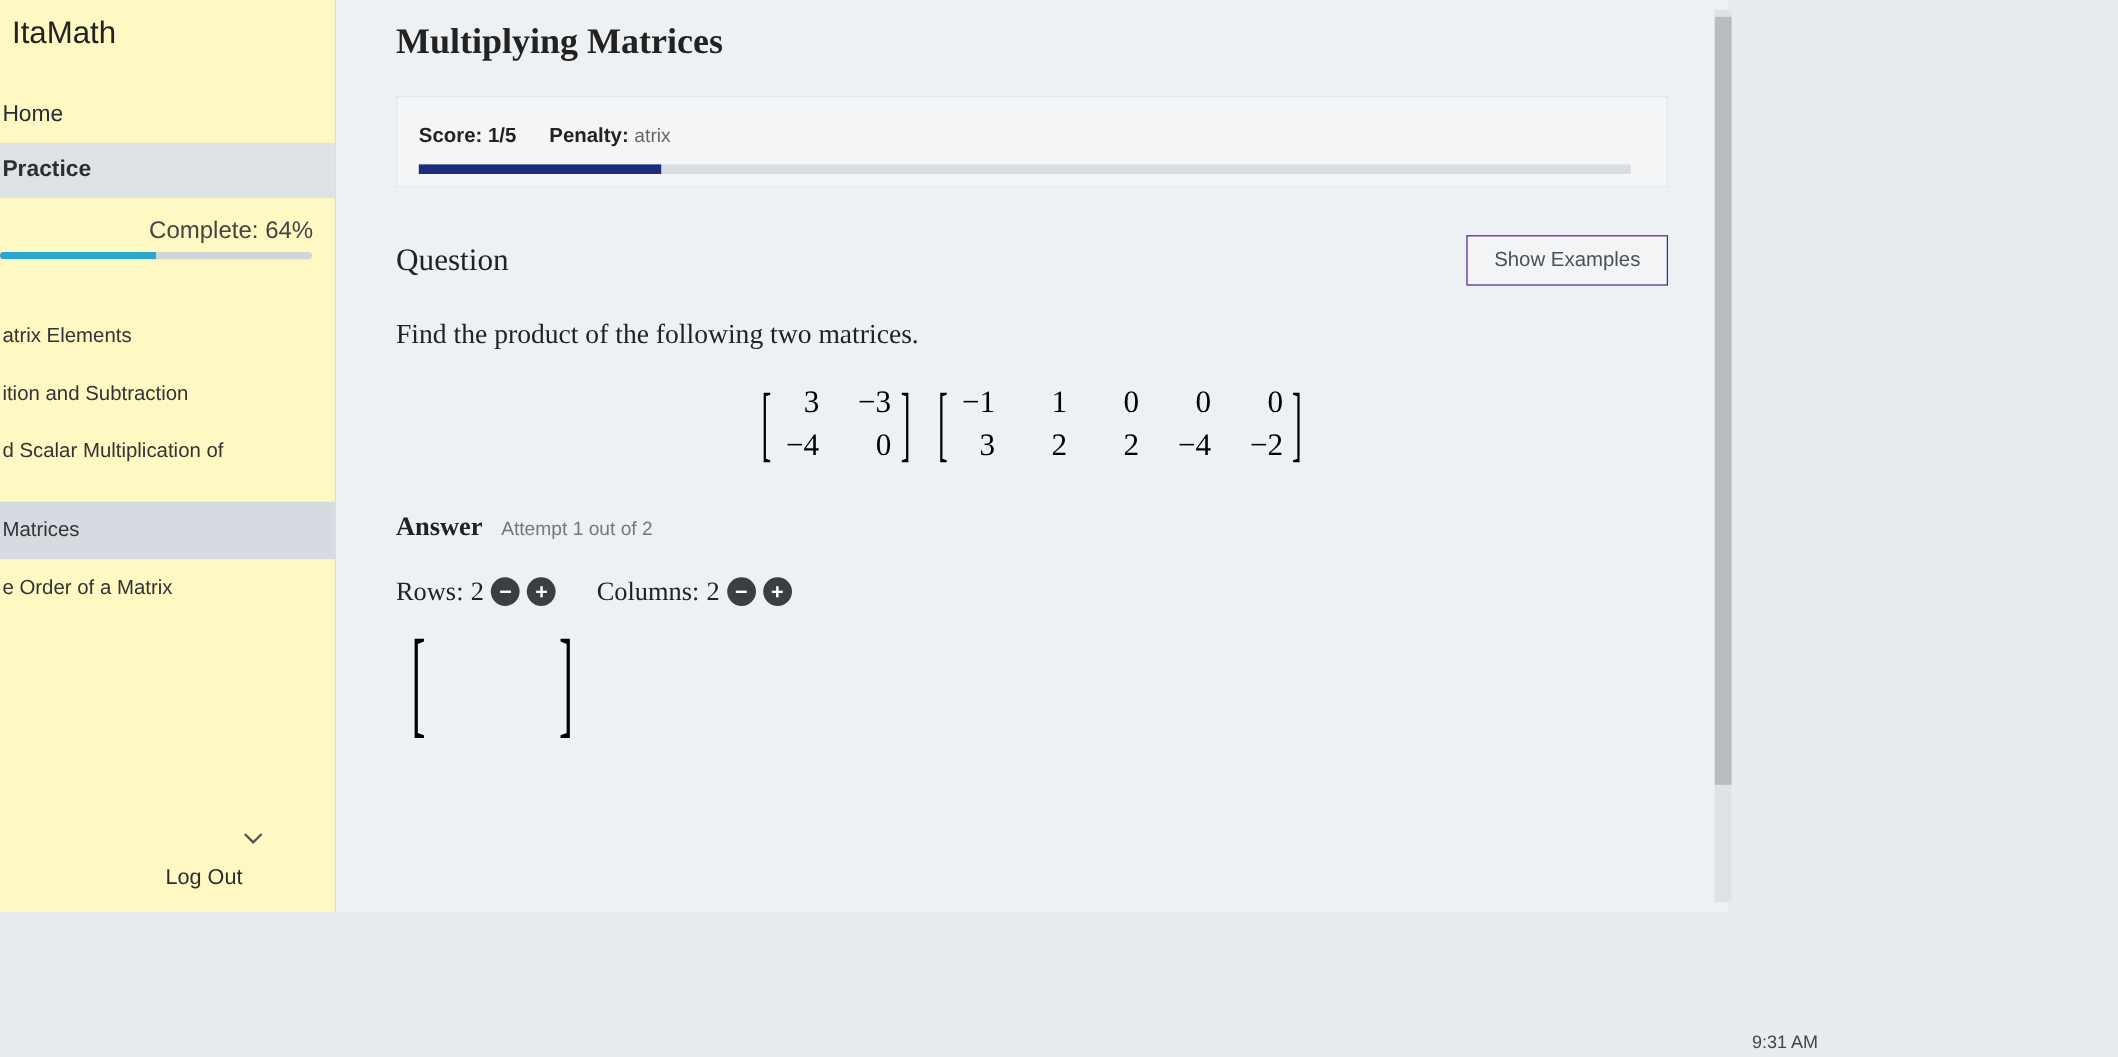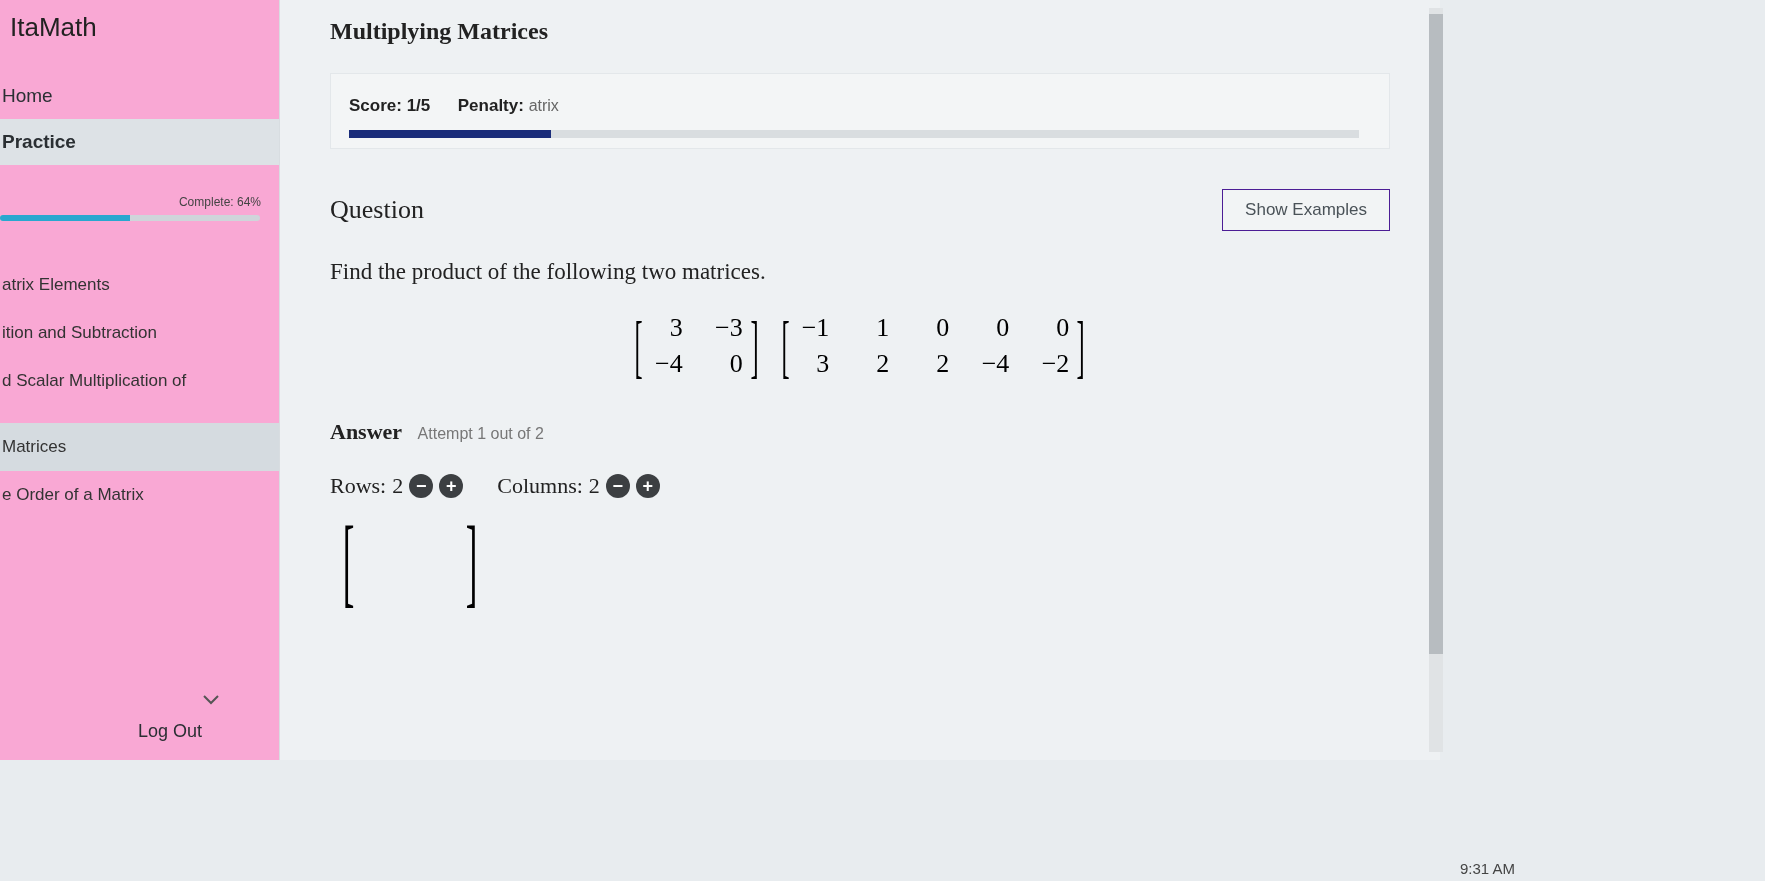--- a/index.html
+++ b/index.html
@@ -12,21 +12,21 @@
       position: relative;
     }
     .app {
       display: flex;
       width: 1440px;
       height: 760px;
       background: #edf0f2;
     }
     .sidebar {
       width: 280px;
-      background: #f9a8d4;
+      background: #fef9c3;
       padding: 12px 0 0 0;
       position: relative;
       border-right: 1px solid #d8dde1;
     }
     .logo {
       font-size: 26px;
       font-weight: 500;
       color: #222;
       padding: 0 0 30px 10px;
       font-family: Arial, sans-serif;
@@ -39,23 +39,23 @@
       cursor: pointer;
     }
     .nav-item.active {
       background: #dde2e6;
       font-weight: 700;
     }
     .complete-row {
       display: flex;
       justify-content: flex-end;
       align-items: center;
-      padding: 30px 18px 6px 0;
-      font-family: Arial, sans-serif;
-      font-size: 12px;
+      padding: 16px 18px 6px 0;
+      font-family: Arial, sans-serif;
+      font-size: 20px;
       color: #444;
     }
     .sidebar-progress {
       height: 6px;
       background: #cfd5da;
       width: 260px;
       margin: 0 0 40px 0;
       border-radius: 3px;
       overflow: hidden;
     }
@@ -98,21 +98,21 @@
       cursor: pointer;
       width: 160px;
       margin-left: 90px;
     }
     .main {
       flex: 1;
       padding: 18px 50px 0 50px;
       background: #eef1f3;
     }
     .title {
-      font-size: 24px;
+      font-size: 30px;
       font-weight: 700;
       color: #222;
       margin-bottom: 28px;
     }
     .card {
       background: #f3f5f6;
       border: 1px solid #e3e7ea;
       padding: 22px 30px 10px 18px;
       margin-bottom: 40px;
     }

